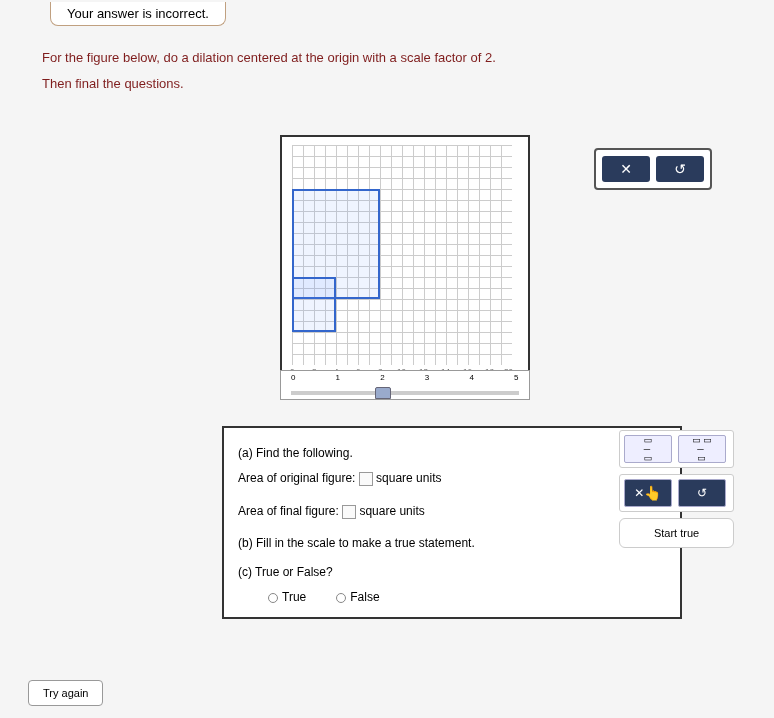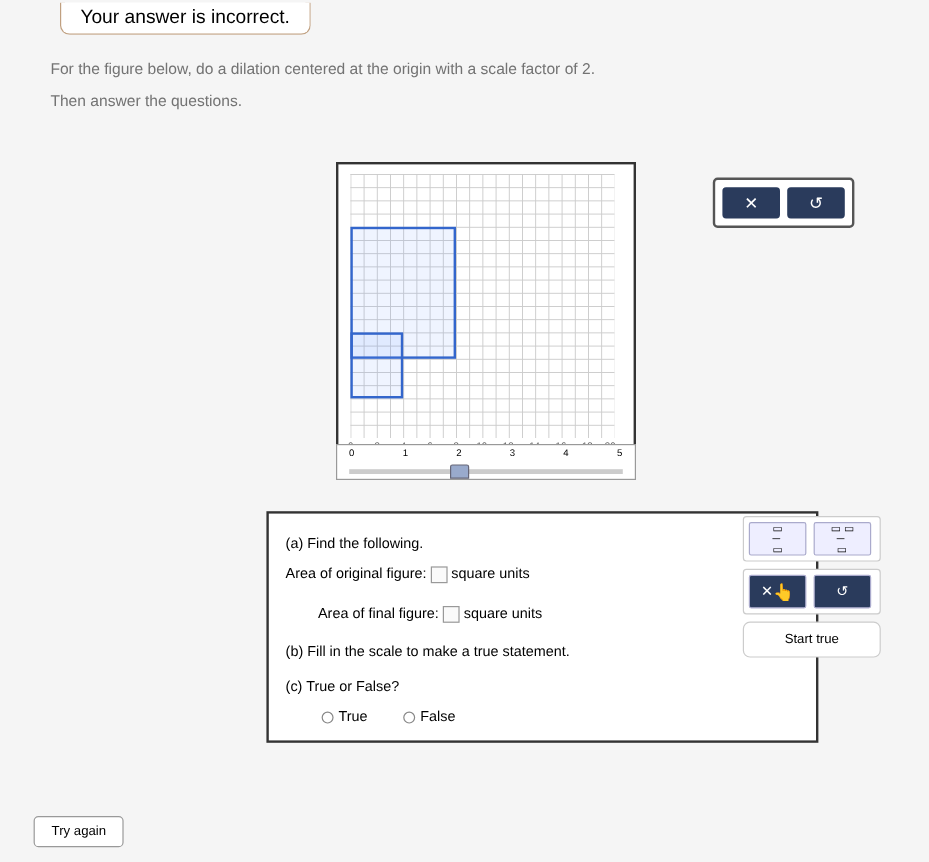--- a/index.html
+++ b/index.html
@@ -12,29 +12,29 @@
       overflow: hidden;
     }
     .incorrect-banner {
       position: absolute;
       top: 2px;
       left: 50px;
       border: 1px solid #c0a080;
       border-radius: 0 0 8px 8px;
       border-top: none;
       padding: 4px 16px;
-      font-size: 16px;
+      font-size: 13px;
       background: white;
     }
     .problem-text {
       position: absolute;
       top: 45px;
       left: 42px;
       font-size: 13px;
-      color: #737373;
+      color: #7f1d1d;
       line-height: 2;
     }
     .graph-container {
       position: absolute;
       top: 135px;
       left: 280px;
       width: 250px;
       height: 265px;
       border: 2px solid #333;
       background: white;
@@ -219,21 +219,21 @@
   </style>
 </head>
 <body>
 
 <div class="incorrect-banner">
   <span>Your answer is incorrect.</span>
 </div>
 
 <div class="problem-text">
   <div>For the figure below, do a dilation centered at the origin with a scale factor of 2.</div>
-  <div>Then answer the questions.</div>
+  <div>Then final the questions.</div>
 </div>
 
 <div class="graph-container">
   <div class="graph-inner">
     <div class="rect2" style="left:0px;top:44px;width:88px;height:110px;"></div>
     <div class="rect1" style="left:0px;top:132px;width:44px;height:55px;"></div>
   </div>
   <span class="axis-label" style="left:8px;top:230px;">0</span>
   <span class="axis-label" style="left:30px;top:230px;">2</span>
   <span class="axis-label" style="left:52px;top:230px;">4</span>
@@ -270,21 +270,21 @@
   </button>
 </div>
 
 <div class="question-box">
   <p>(a) Find the following.</p>
   <p class="indent">
     <span>Area of original figure:</span>
     <span class="blank-box"></span>
     <span>square units</span>
   </p>
-  <p class="indent" style="margin-top:14px;margin-left:27px;">
+  <p class="indent" style="margin-top:14px;">
     <span>Area of final figure:</span>
     <span class="blank-box"></span>
     <span>square units</span>
   </p>
   <p style="margin-top:12px;">(b) Fill in the scale to make a true statement.</p>
   <p style="margin-top:10px;">(c) True or False?</p>
   <div class="radio-row">
     <div class="radio-item">
       <span class="radio-circle"></span>
       <span>True</span>

